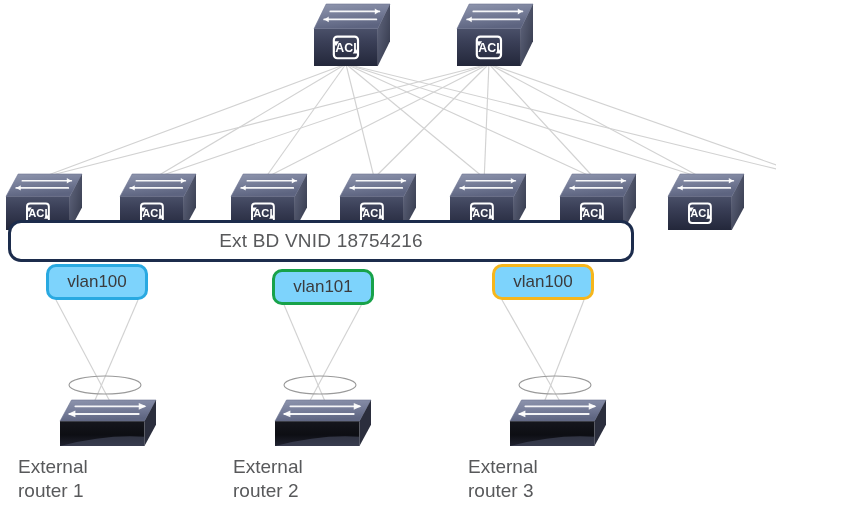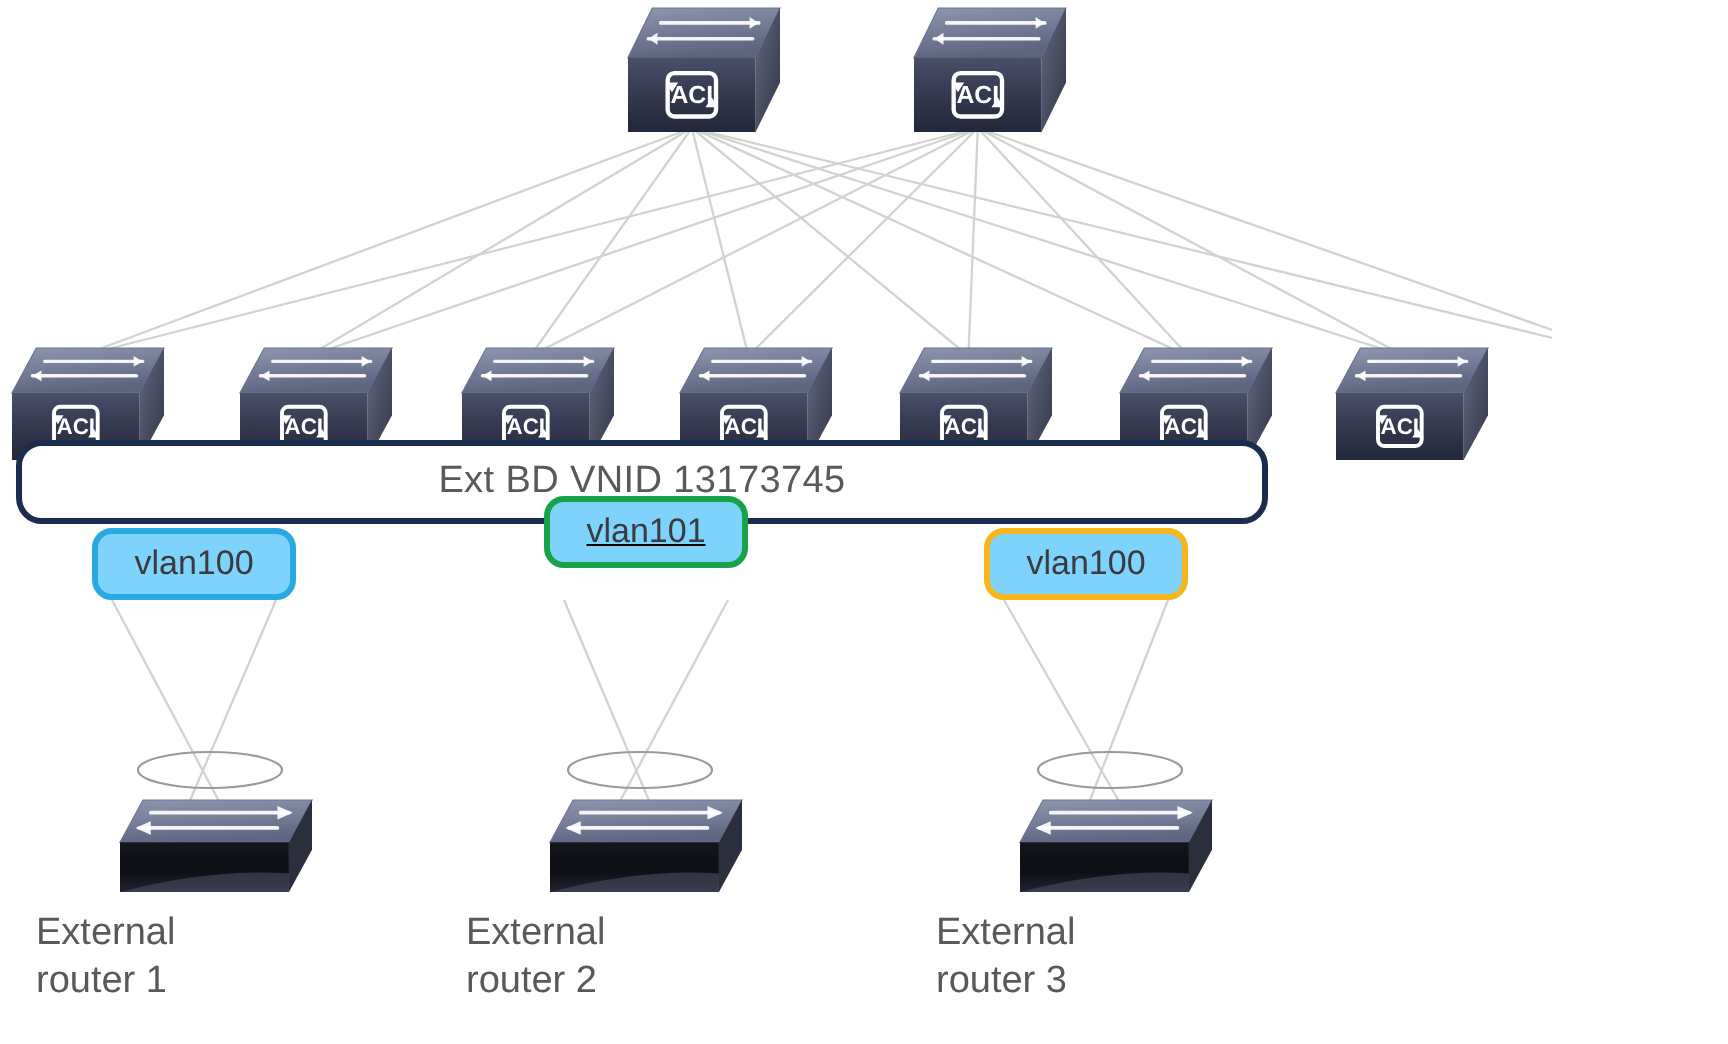--- a/index.html
+++ b/index.html
@@ -551,26 +551,26 @@
 
     <g transform="translate(21,29.400000000000006)">
       <rect x="0" y="0" rx="3.08" ry="3.08" width="21.84" height="19.599999999999998" fill="none" stroke="#ffffff" stroke-width="1.9600000000000002"></rect>
       <text x="10.92" y="13.719999999999999" text-anchor="middle" font-family="Liberation Sans, sans-serif" font-size="11.200000000000001" font-weight="bold" fill="#ffffff">ACI</text>
       <polygon fill="#ffffff" points="-0.84,4.2 4.760000000000001,4.2 1.9600000000000002,8.68"></polygon>
       <polygon fill="#ffffff" points="22.68,15.400000000000002 17.08,15.400000000000002 19.88,10.92"></polygon>
     </g>
   </svg>
       </div>
       <div class="bd-bar" style="left: 8px; top: 220px; width: 626px; height: 42px; border-color: rgb(28, 44, 76);">
-        <span class="bd-label">Ext BD VNID 13173745</span>
+        <span class="bd-label">Ext BD VNID 18754216</span>
       </div>
       <div class="vlan" style="left: 46px; top: 264px; width: 102px; height: 36px; border-color: rgb(41, 169, 225);">
         <span class="vlan-label">vlan100</span>
       </div>
-      <div class="vlan" style="left: 272px; top: 248px; width: 102px; height: 36px; border-color: rgb(24, 162, 74); text-decoration: underline;">
+      <div class="vlan" style="left: 272px; top: 269px; width: 102px; height: 36px; border-color: rgb(24, 162, 74);">
         <span class="vlan-label">vlan101</span>
       </div>
       <div class="vlan" style="left: 492px; top: 264px; width: 102px; height: 36px; border-color: rgb(246, 182, 28);">
         <span class="vlan-label">vlan100</span>
       </div>
       <div class="router node" style="left: 60px; top: 400px; width: 96px; height: 46px;">
   <svg viewBox="0 0 96 46" xmlns="http://www.w3.org/2000/svg">
     <defs>
       <linearGradient id="r_top_96" x1="0" y1="0" x2="0.25" y2="1">
         <stop offset="0" stop-color="#8d94ad"></stop>

